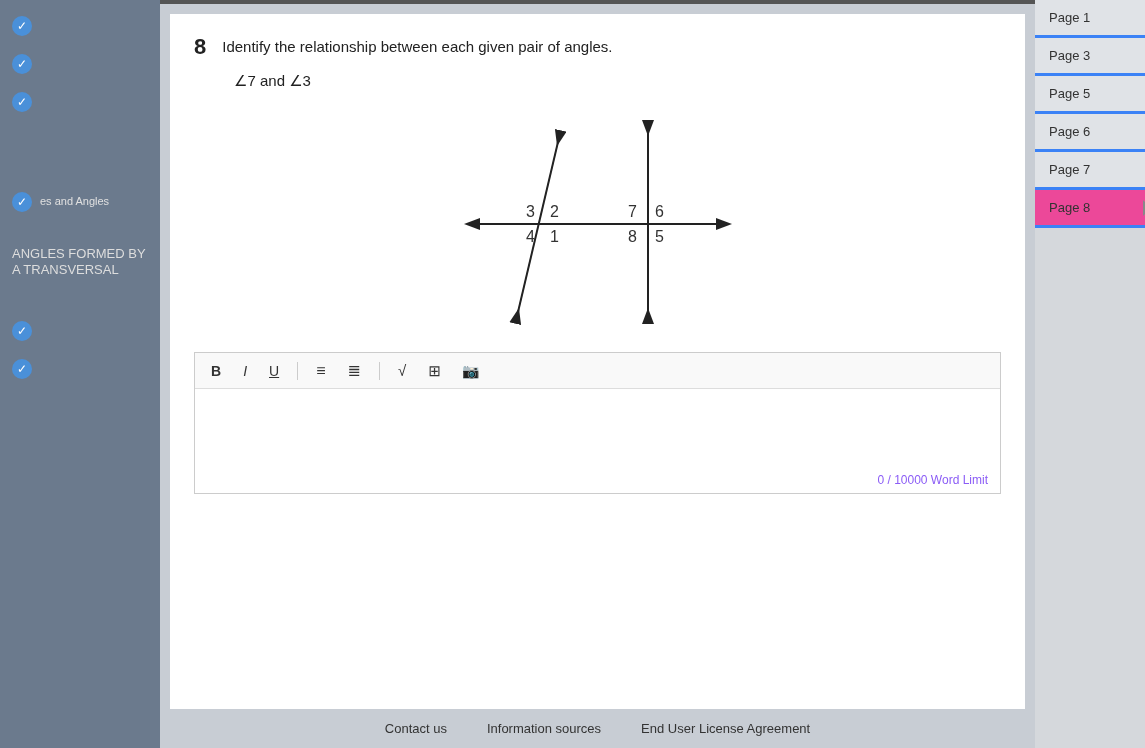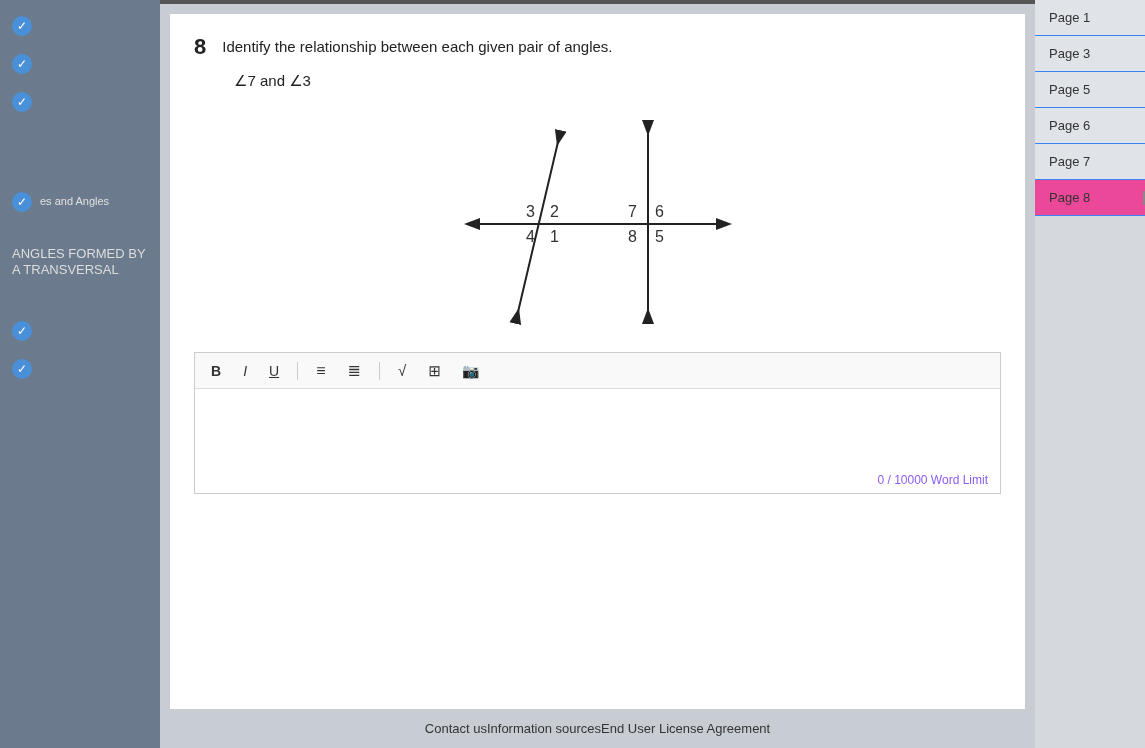--- a/index.html
+++ b/index.html
@@ -167,20 +167,21 @@
       font-size: 12px;
       color: #8b5cf6;
       padding: 4px 12px 6px;
     }
 
     
     .footer {
       padding: 12px 0;
       display: flex;
       justify-content: center;
+      gap: 40px;
       margin-top: auto;
       text-align: center;
     }
 
     .footer a {
       font-size: 13px;
       color: #333;
       text-decoration: none;
       cursor: pointer;
     }
@@ -193,21 +194,21 @@
       flex-direction: column;
       padding: 0;
       flex-shrink: 0;
     }
 
     .page-item {
       padding: 10px 14px;
       font-size: 13px;
       color: #333;
       cursor: pointer;
-      border-bottom: 1px solid #3b82f6;
+      border-bottom: 3px solid #3b82f6;
       background: #e0e3e7;
       position: relative;
     }
 
     .page-item.current {
       background: #ec4899;
     }
 
     .arrow-indicator {
       position: absolute;

